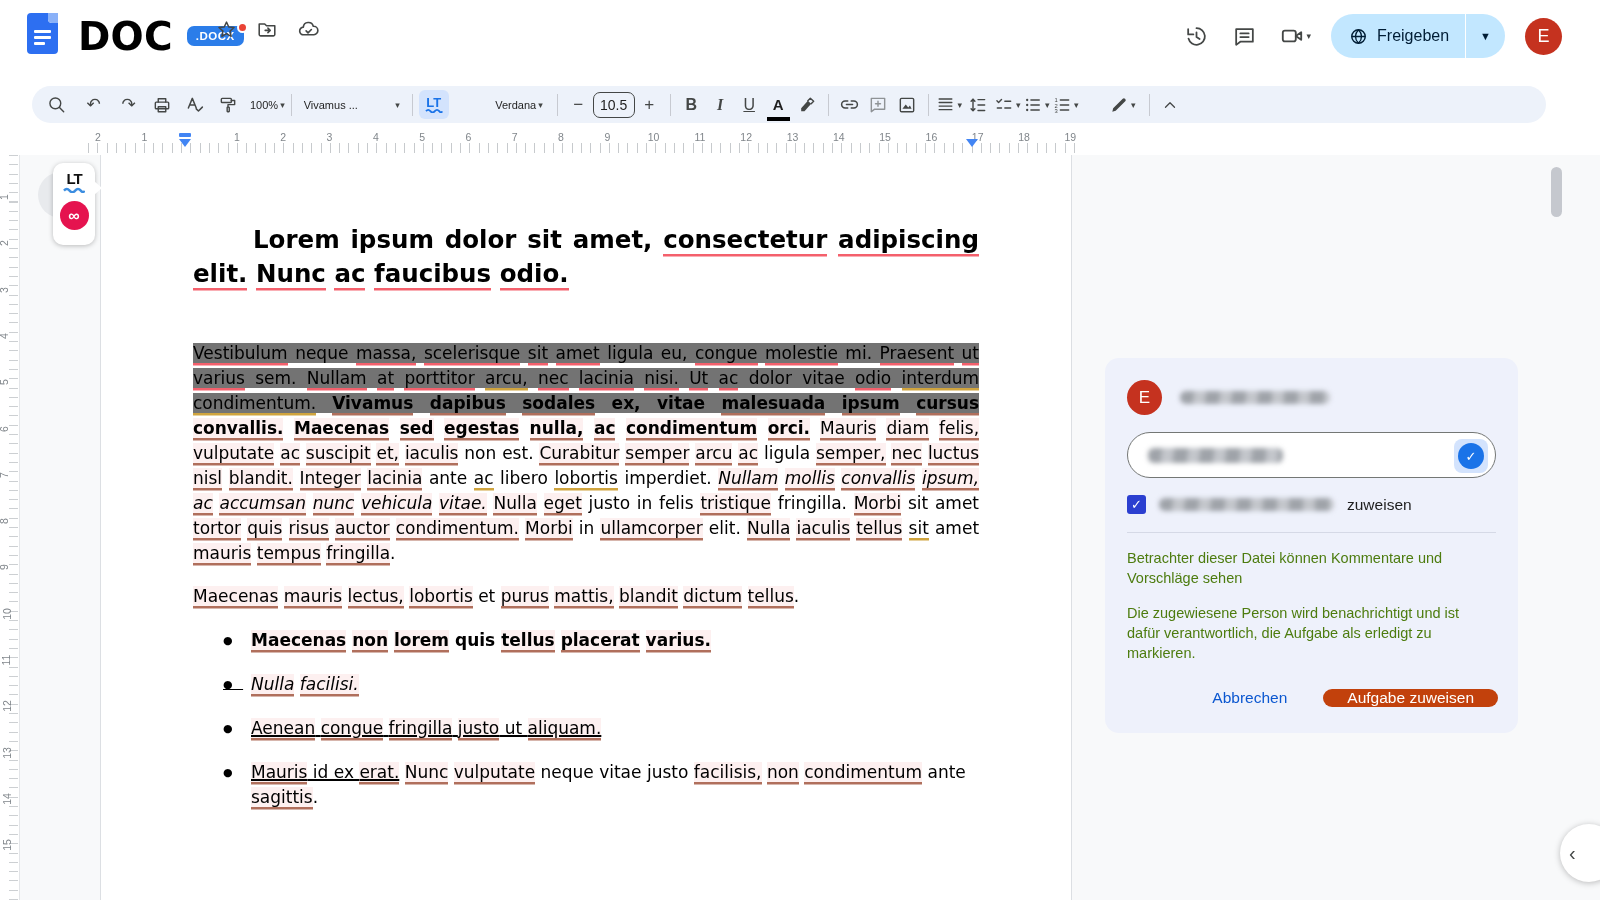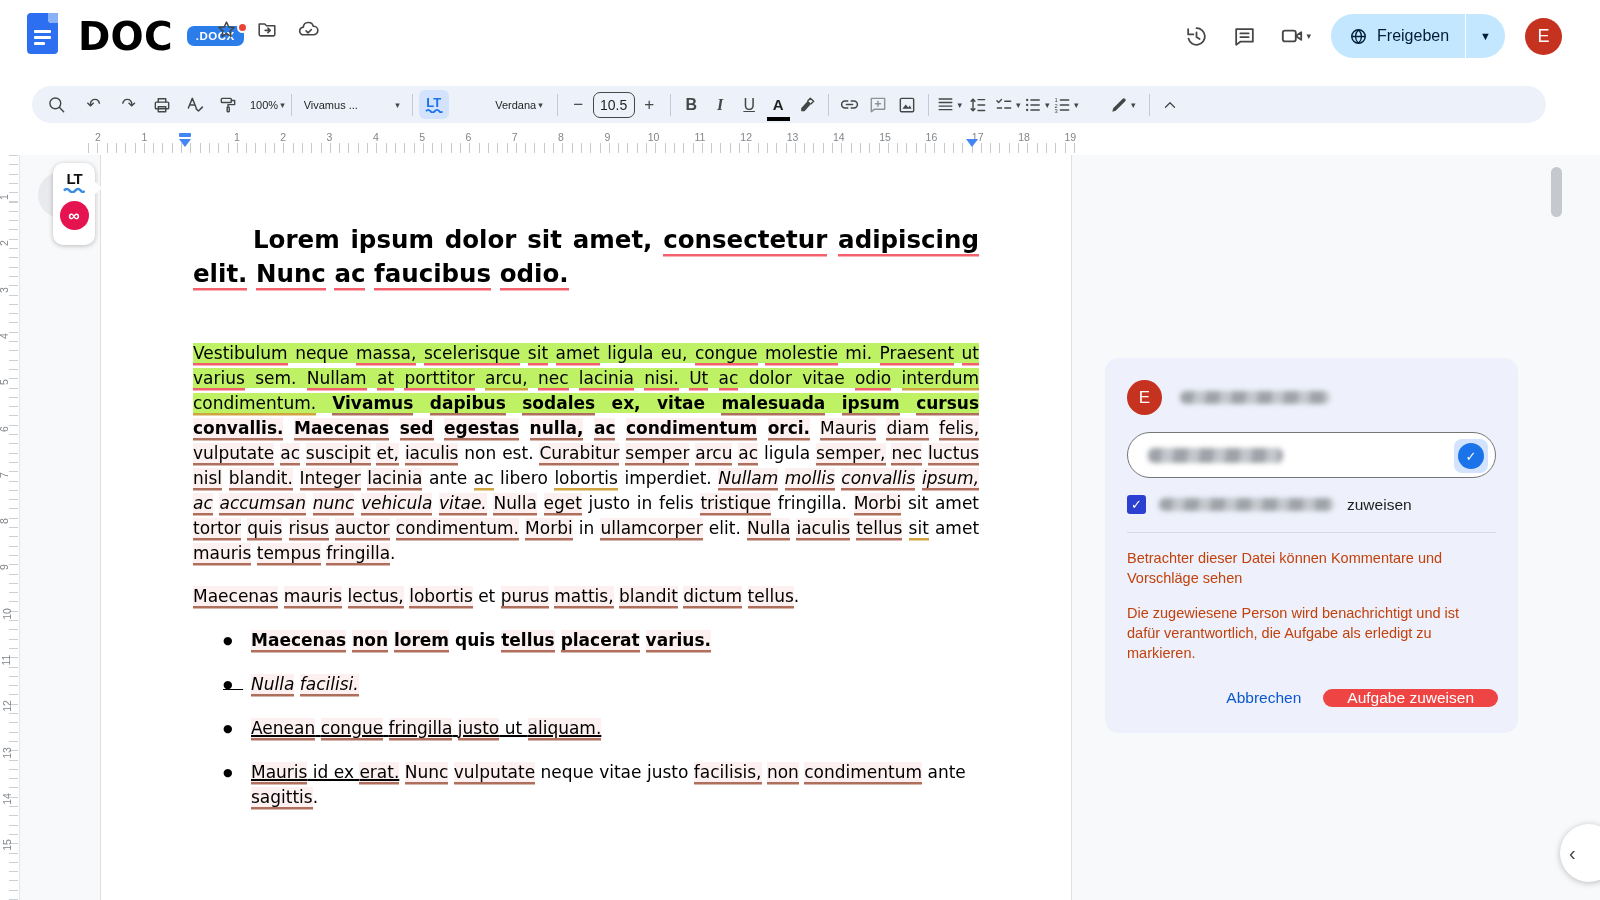--- a/index.html
+++ b/index.html
@@ -67,21 +67,21 @@
   .heading { font-weight:bold; font-size:24.5px; line-height:34px; text-align:justify; text-indent:60px; margin-top:54px; color:#000; }
   .para { font-size:17px; line-height:25px; text-align:justify; margin-top:50px; color:#000; }
   .para2 { margin-top:18px; text-align:left; }
   .bullets { margin-top:19px; }
   .bullet-row { display:flex; margin-bottom:19px; font-size:17px; line-height:25px; color:#000; }
   .bullet-dot { width:58px; flex:none; padding-left:30px; font-size:11px; line-height:25px; }
   .bullet-dot.mk-ul { text-decoration:underline; }
   .btext { flex:1; }
   
   .b { font-weight:bold; } .i { font-style:italic; } .ud { text-decoration:underline; text-decoration-thickness:1.5px; }
-  .hl { background:#bef264; }
+  .hl { background:#737373; }
   .u-r { box-shadow:0 2.5px 0 #f4606c; }
   .u-b { box-shadow:0 2.5px 0 #b06f5c; }
   .u-b:not(.hl) { background:#fdf0f0; }
   .u-o { box-shadow:0 2.5px 0 #d0a43e; }
 
   
   .lt-widget { position:absolute; left:53px; top:163px; width:42px; height:82px; background:#fff; border-radius:10px; box-shadow:0 1px 5px rgba(0,0,0,.25); display:flex; flex-direction:column; align-items:center; padding-top:9px; z-index:5; }
   .lt-widget .tail { position:absolute; right:-7px; top:18px; width:0; height:0; border-top:7px solid transparent; border-bottom:7px solid transparent; border-left:8px solid #fff; }
   .lt-logo { font-weight:bold; font-size:15px; color:#111; line-height:14px; letter-spacing:-1px; }
   .lt-wave { margin-top:1px; }
@@ -93,24 +93,24 @@
   .dlg-row1 { display:flex; align-items:center; gap:18px; }
   .dlg-avatar { width:35px; height:35px; border-radius:50%; background:#c5321f; color:#fff; font-size:17px; display:flex; align-items:center; justify-content:center; flex:none; }
   .blurbar { height:13px; border-radius:6px; background:repeating-linear-gradient(95deg,#9fa3a9 0 14px,#c3c6cb 14px 26px); filter:blur(2.5px); }
   .dlg-input { margin-top:17px; position:relative; width:369px; height:46px; background:#fff; border:1px solid #747775; border-radius:24px; display:flex; align-items:center; padding:0 48px 0 20px; cursor:text; }
   .send-wrap { position:absolute; right:7px; top:6px; width:34px; height:34px; background:#d3e3fd; border-radius:8px; display:flex; align-items:center; justify-content:center; cursor:pointer; }
   .send-circle { width:26px; height:26px; border-radius:50%; background:#1a73e8; color:#fff; font-size:13px; display:flex; align-items:center; justify-content:center; }
   .dlg-check-row { margin-top:17px; display:flex; align-items:center; gap:13px; }
   .checkbox { width:19px; height:19px; background:#2b3fd0; border-radius:3px; color:#fff; font-size:13px; display:flex; align-items:center; justify-content:center; cursor:pointer; flex:none; }
   .check-label { font-size:15.5px; color:#1f1f1f; }
   .dlg-divider { margin-top:18px; height:1px; background:#d5d9e6; }
-  .dlg-note { margin-top:15px; font-size:14.5px; line-height:20px; color:#c2410c; width:345px; }
-  .dlg-btns { position:absolute; right:20px; bottom:18px; display:flex; align-items:center; gap:12px; }
+  .dlg-note { margin-top:15px; font-size:14.5px; line-height:20px; color:#4d7c0f; width:345px; }
+  .dlg-btns { position:absolute; right:20px; bottom:18px; display:flex; align-items:center; gap:26px; }
   .btn-text { color:#0b57d0; font-size:15.5px; font-weight:500; cursor:pointer; padding:8px 10px; }
-  .btn-fill { background:#ef4444; color:#fff; font-size:15.5px; font-weight:500; border-radius:22px; padding:0 24px; cursor:pointer; }
+  .btn-fill { background:#c2410c; color:#fff; font-size:15.5px; font-weight:500; border-radius:22px; padding:0 24px; cursor:pointer; }
 
   
   .scroll-thumb { position:absolute; left:1551px; top:167px; width:11px; height:50px; background:#c5c8ce; border-radius:6px; }
   .edge-fab { position:absolute; left:1560px; top:824px; width:58px; height:58px; background:#fff; border-radius:50%; box-shadow:0 1px 6px rgba(0,0,0,.25); display:flex; align-items:center; padding-left:9px; font-size:20px; color:#444746; cursor:pointer; z-index:6; }
 </style>
 </head>
 <body>
 
 <div class="topbar">
   <div class="docs-icon">

